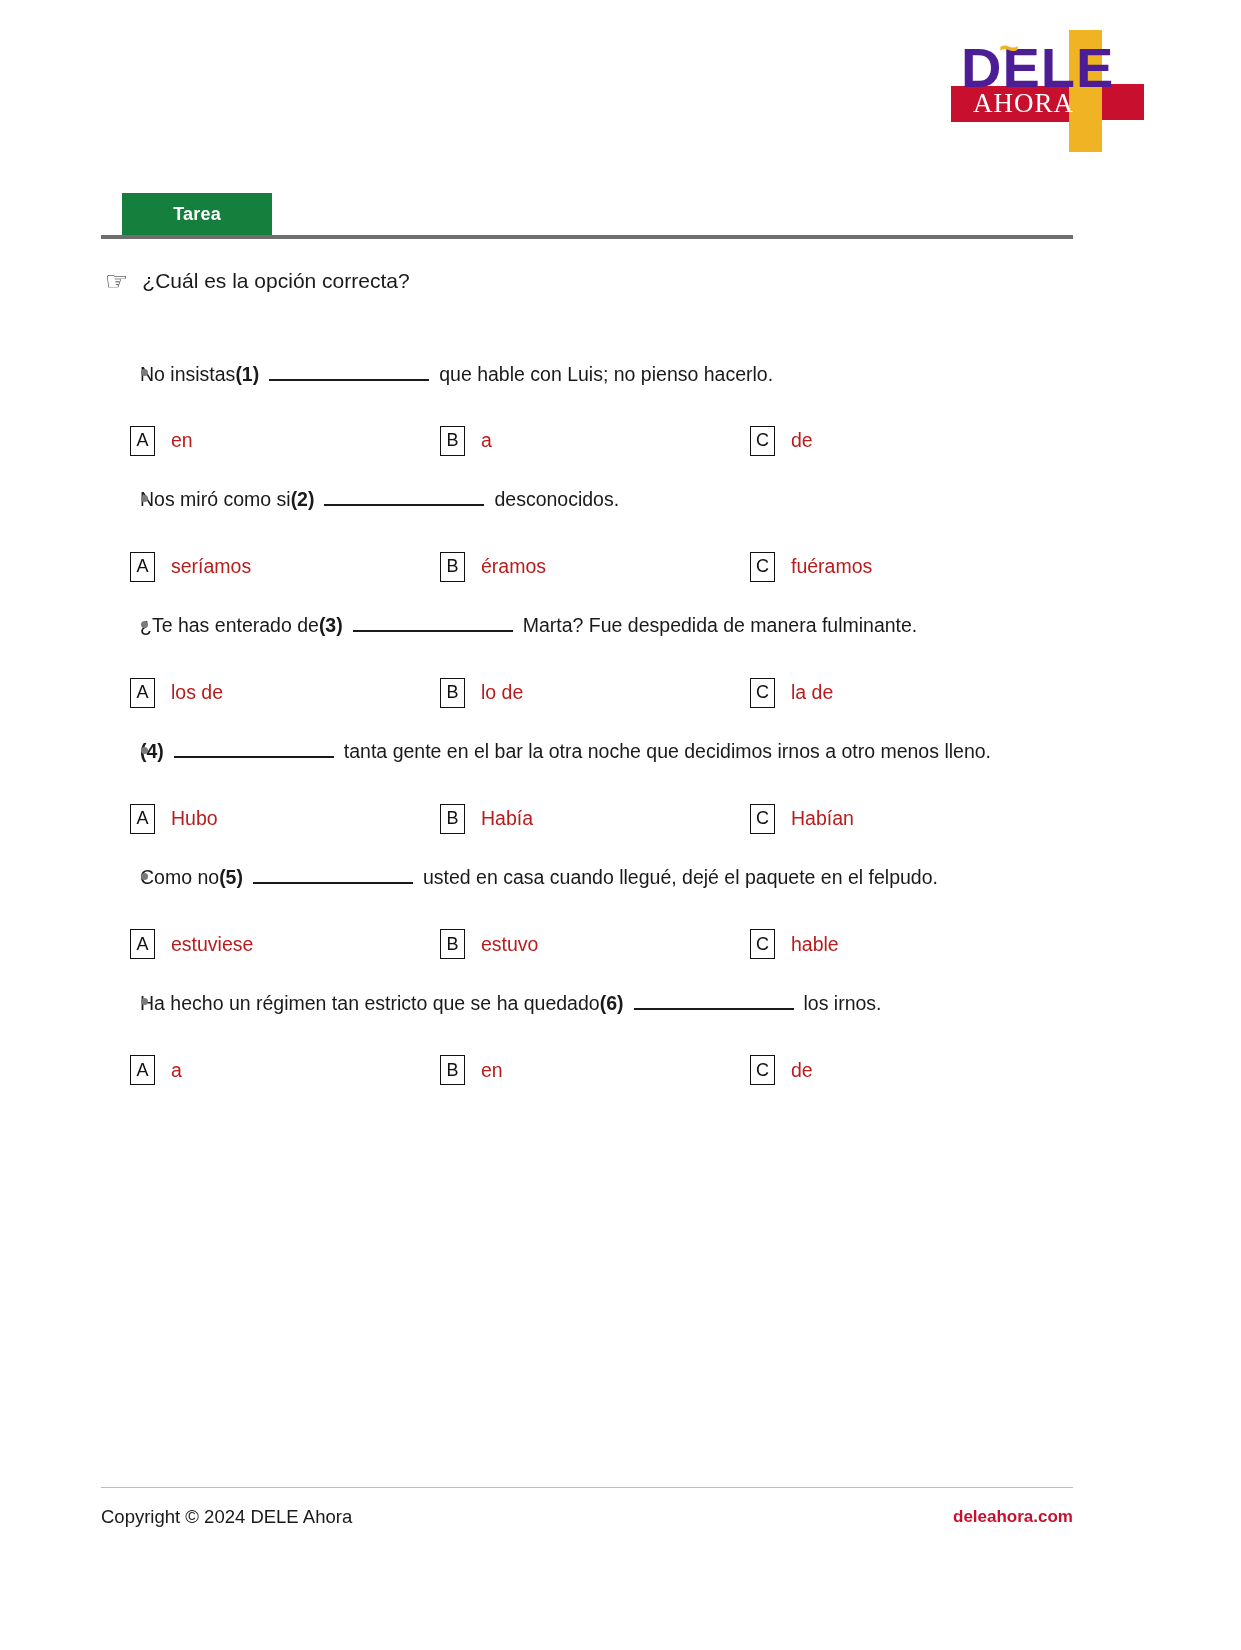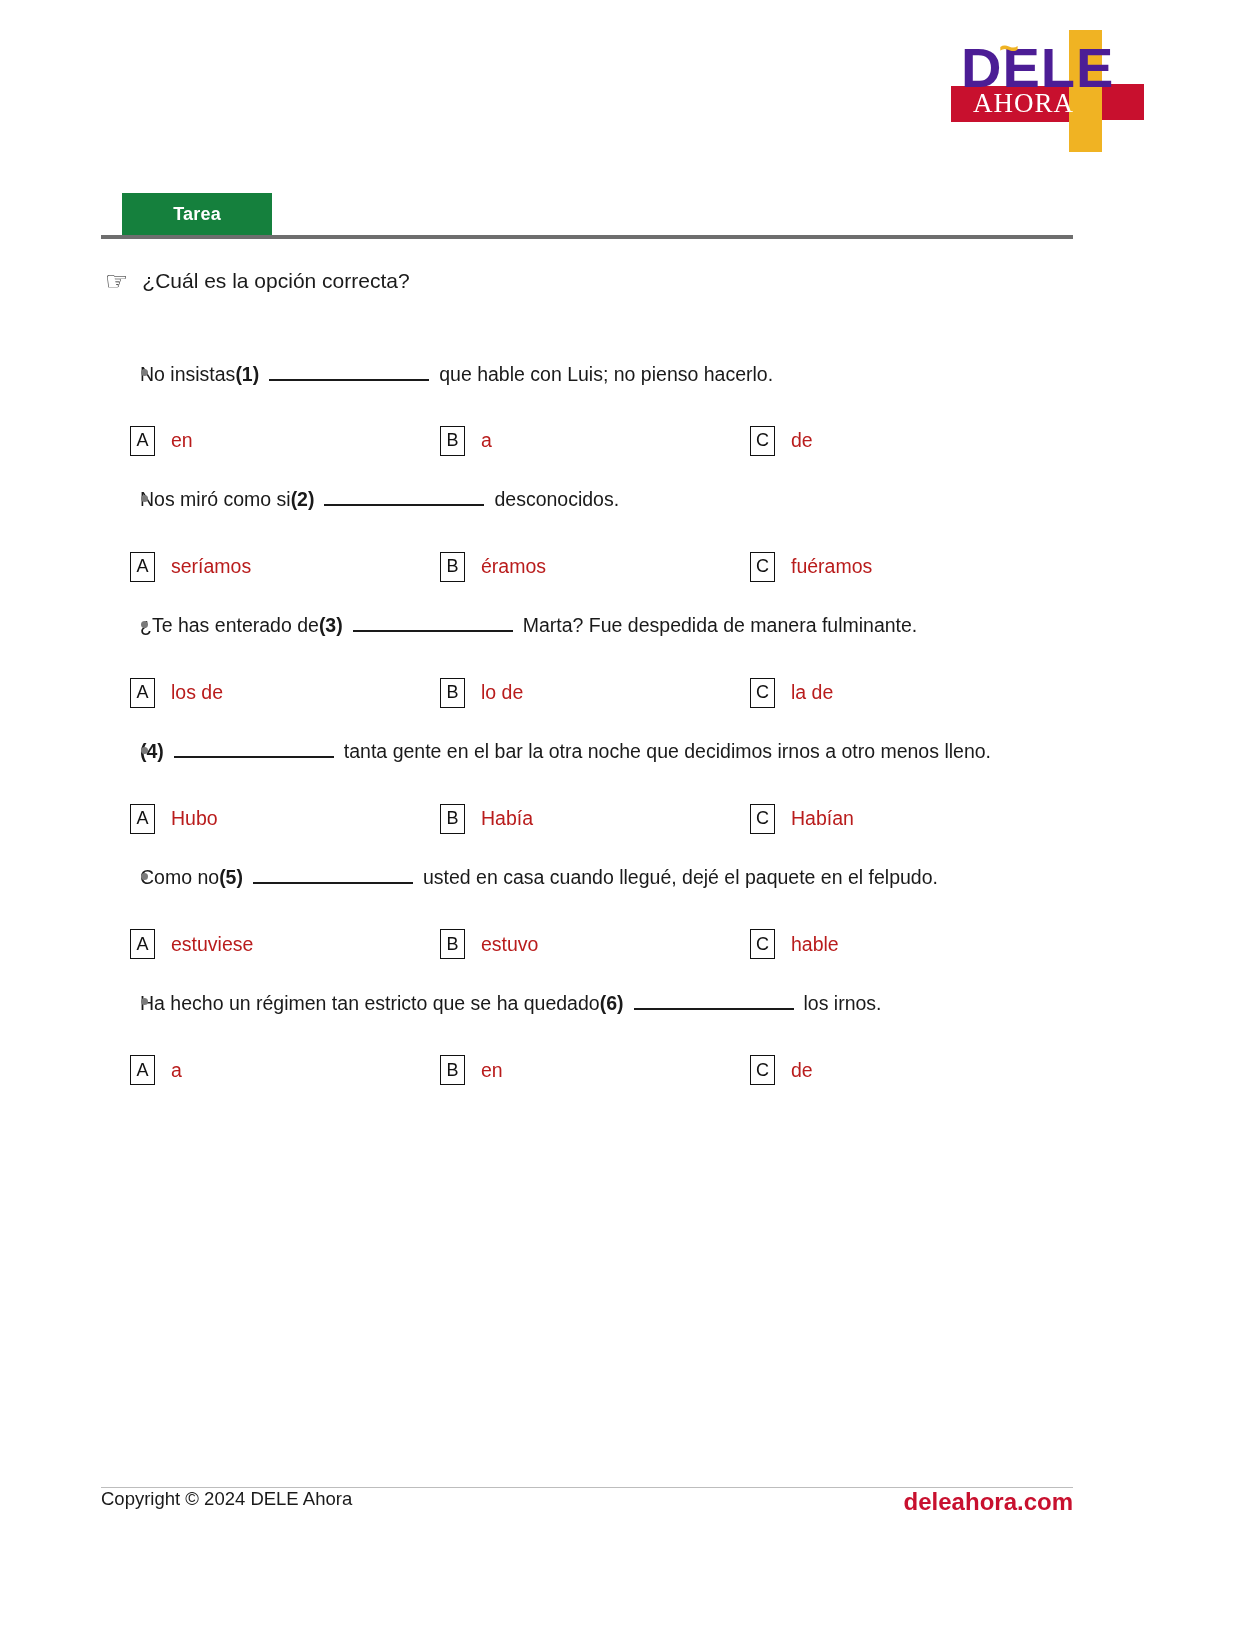--- a/index.html
+++ b/index.html
@@ -224,31 +224,31 @@
     white-space: nowrap;
   }
 
   
   .footer {
     position: absolute;
     left: 101px;
     top: 1487px;
     width: 972px;
     border-top: 1.5px solid #bdbdbd;
-    padding-top: 0;
+    padding-top: 18px;
     display: flex;
     justify-content: space-between;
-    align-items: flex-start;
+    align-items: center;
   }
   .footer-left {
     font-size: 18.5px;
     color: #1a1a1a;
   }
   .footer-right {
-    font-size: 24px;
+    font-size: 17px;
     color: #c8102e;
     font-weight: bold;
   }
 </style>
 </head>
 <body>
 
 <div class="page">
 
   <div class="logo-area">

